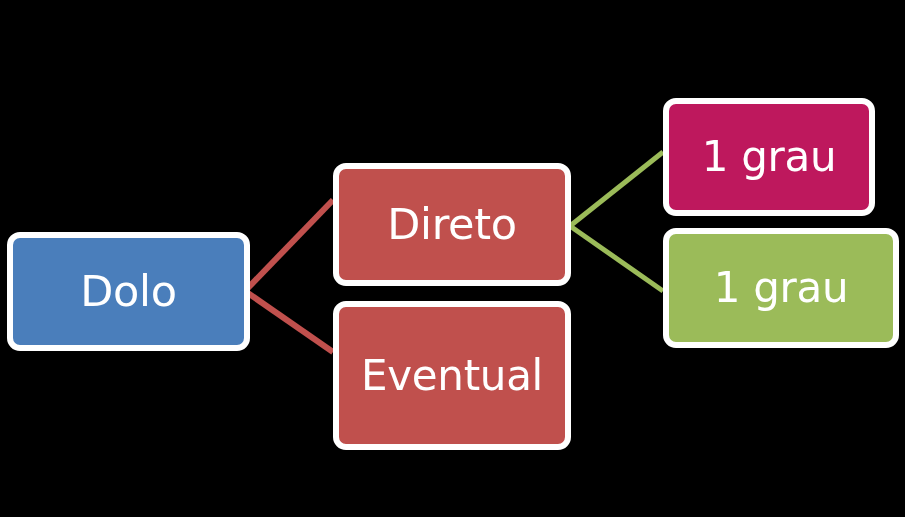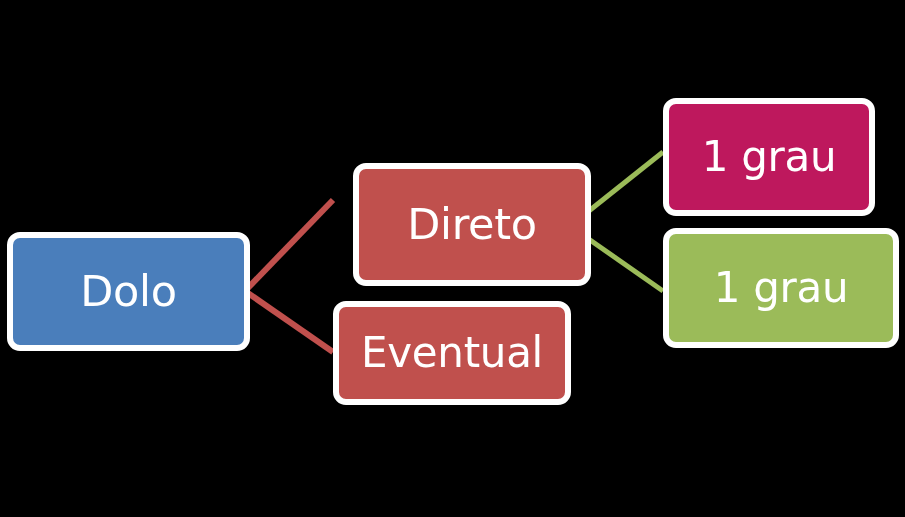--- a/index.html
+++ b/index.html
@@ -43,21 +43,21 @@
     line-height: 1;
     font-weight: 400;
     letter-spacing: -0.3px;
     white-space: nowrap;
   }
   
   #node-dolo {
     left: 7px;  top: 232px;  width: 243px;  height: 119px;
   }
   #node-direto {
-    left: 333px; top: 163px;  width: 238px;  height: 123px; margin-left: 20px;
+    left: 333px; top: 163px;  width: 238px;  height: 123px;
   }
   #node-eventual {
     left: 333px; top: 301px;  width: 238px;  height: 116px;
   }
   #node-grau1 {
     left: 663px; top: 98px;   width: 236px;  height: 118px;
   }
   #node-grau2 {
     left: 663px; top: 228px;  width: 236px;  height: 120px;
   }
@@ -78,21 +78,21 @@
   </svg>
 
   <div class="node" id="node-dolo" style="left: 7px; top: 232px; width: 243px; height: 119px; background: rgb(74, 126, 187); border-color: rgb(255, 255, 255);">
     <span class="node-label" style="color: rgb(255, 255, 255);">Dolo</span>
   </div>
 
   <div class="node" id="node-direto" style="left: 333px; top: 163px; width: 238px; height: 123px; background: rgb(192, 80, 77); border-color: rgb(255, 255, 255);">
     <span class="node-label" style="color: rgb(255, 255, 255);">Direto</span>
   </div>
 
-  <div class="node" id="node-eventual" style="left: 333px; top: 301px; width: 238px; height: 104px; background: rgb(192, 80, 77); border-color: rgb(255, 255, 255);">
+  <div class="node" id="node-eventual" style="left: 333px; top: 301px; width: 238px; height: 149px; background: rgb(192, 80, 77); border-color: rgb(255, 255, 255);">
     <span class="node-label" style="color: rgb(255, 255, 255);">Eventual</span>
   </div>
 
   <div class="node" id="node-grau1" style="left: 663px; top: 98px; width: 212px; height: 118px; background: #be185d; border-color: rgb(255, 255, 255);">
     <span class="node-label" style="color: rgb(255, 255, 255);">1 grau</span>
   </div>
 
   <div class="node" id="node-grau2" style="left: 663px; top: 228px; width: 236px; height: 120px; background: rgb(155, 187, 89); border-color: rgb(255, 255, 255);">
     <span class="node-label" style="color: rgb(255, 255, 255);">1 grau</span>
   </div>

